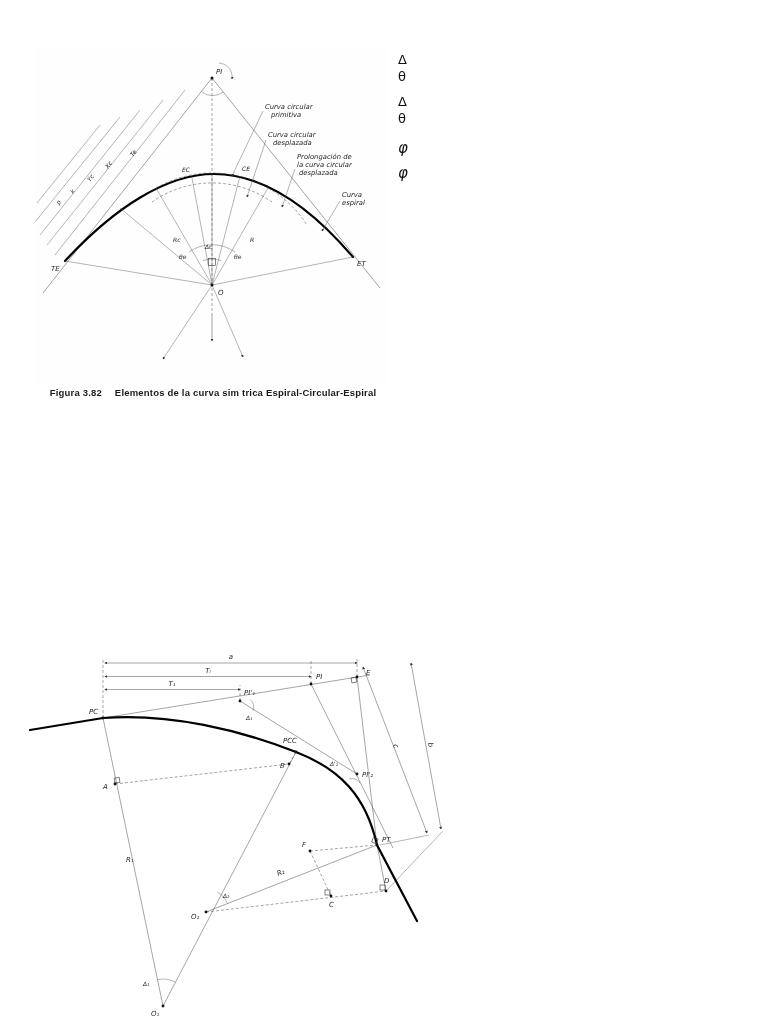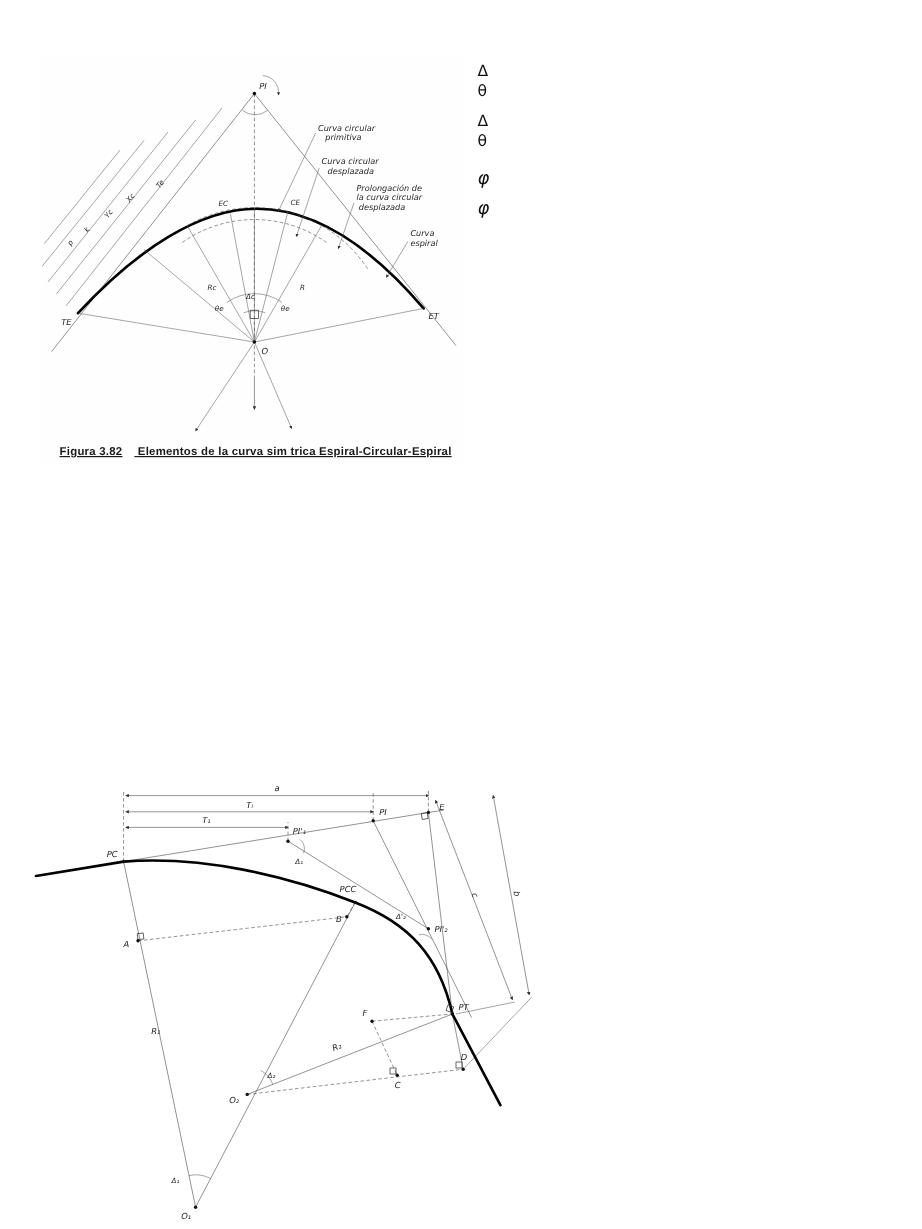--- a/index.html
+++ b/index.html
@@ -1,20 +1,20 @@
 <!DOCTYPE html>
 <html><head>
 <meta charset="utf-8">
 <style>
   html,body{margin:0;padding:0;background:#fff;}
   .page{position:relative;width:768px;height:1024px;background:#ffffff;overflow:hidden;
         font-family:"Liberation Sans",sans-serif;}
   .fig1{position:absolute;left:35px;top:45px;width:352px;height:340px;background:#fefefe;}
-  .caption{position:absolute;left:38px;top:371px;width:350px;text-align:center;
-           font-size:9.5px;font-weight:bold;color:#1a1a1a;letter-spacing:.2px;text-decoration:underline;}
+  .caption{position:absolute;left:38px;top:387px;width:350px;text-align:center;
+           font-size:9.5px;font-weight:bold;color:#1a1a1a;letter-spacing:.2px;}
   .caption .cap-num{margin-right:10px;}
   .symbols span{position:absolute;left:398px;color:#111;font-family:"DejaVu Sans",sans-serif;}
   .sym-0{top:52px;font-size:13px;}
   .sym-1{top:69px;font-size:13px;}
   .sym-2{top:94px;font-size:13px;}
   .sym-3{top:111px;font-size:13px;}
   .sym-4{top:139px;font-size:15px;font-style:italic;}
   .sym-5{top:164px;font-size:15px;font-style:italic;}
   .fig2{position:absolute;left:25px;top:633px;width:428px;height:391px;}
   svg text{font-family:"DejaVu Sans",sans-serif;fill:#1e1e1e;}

